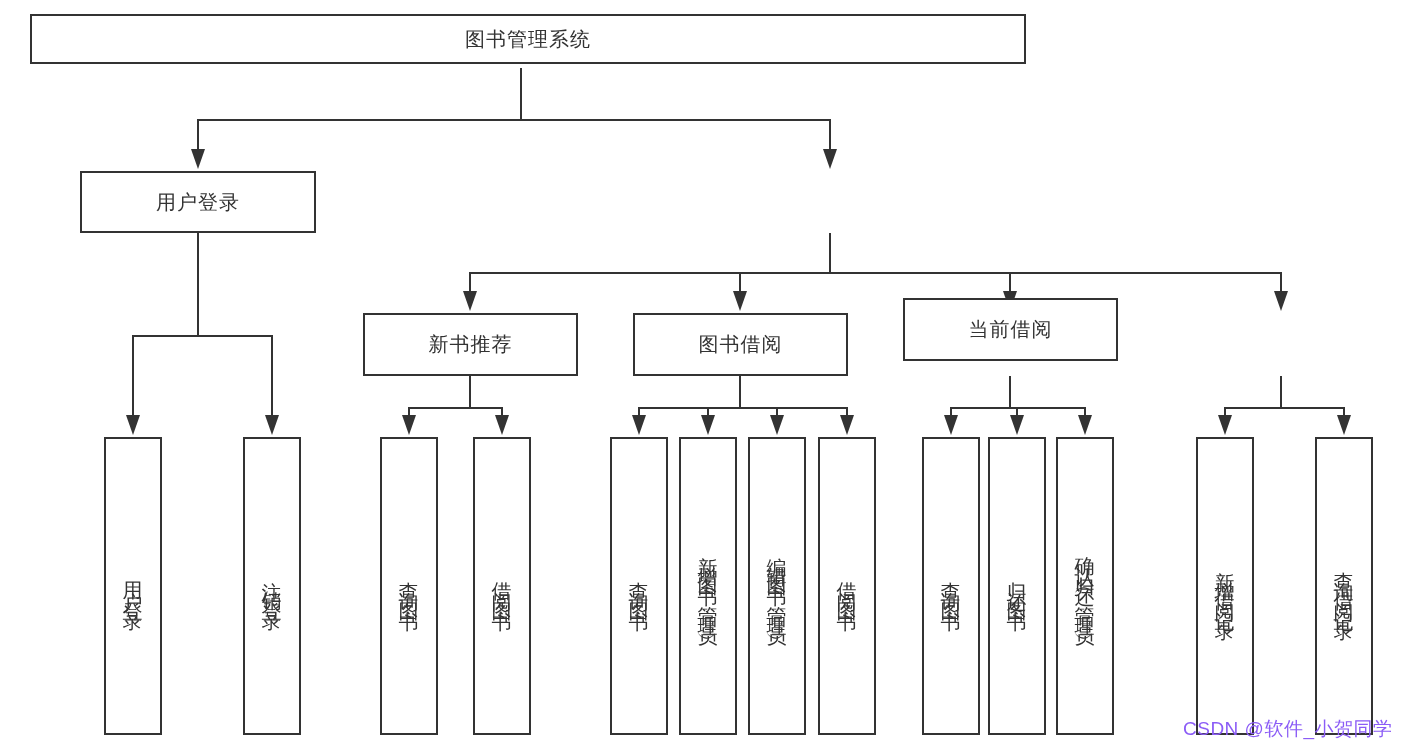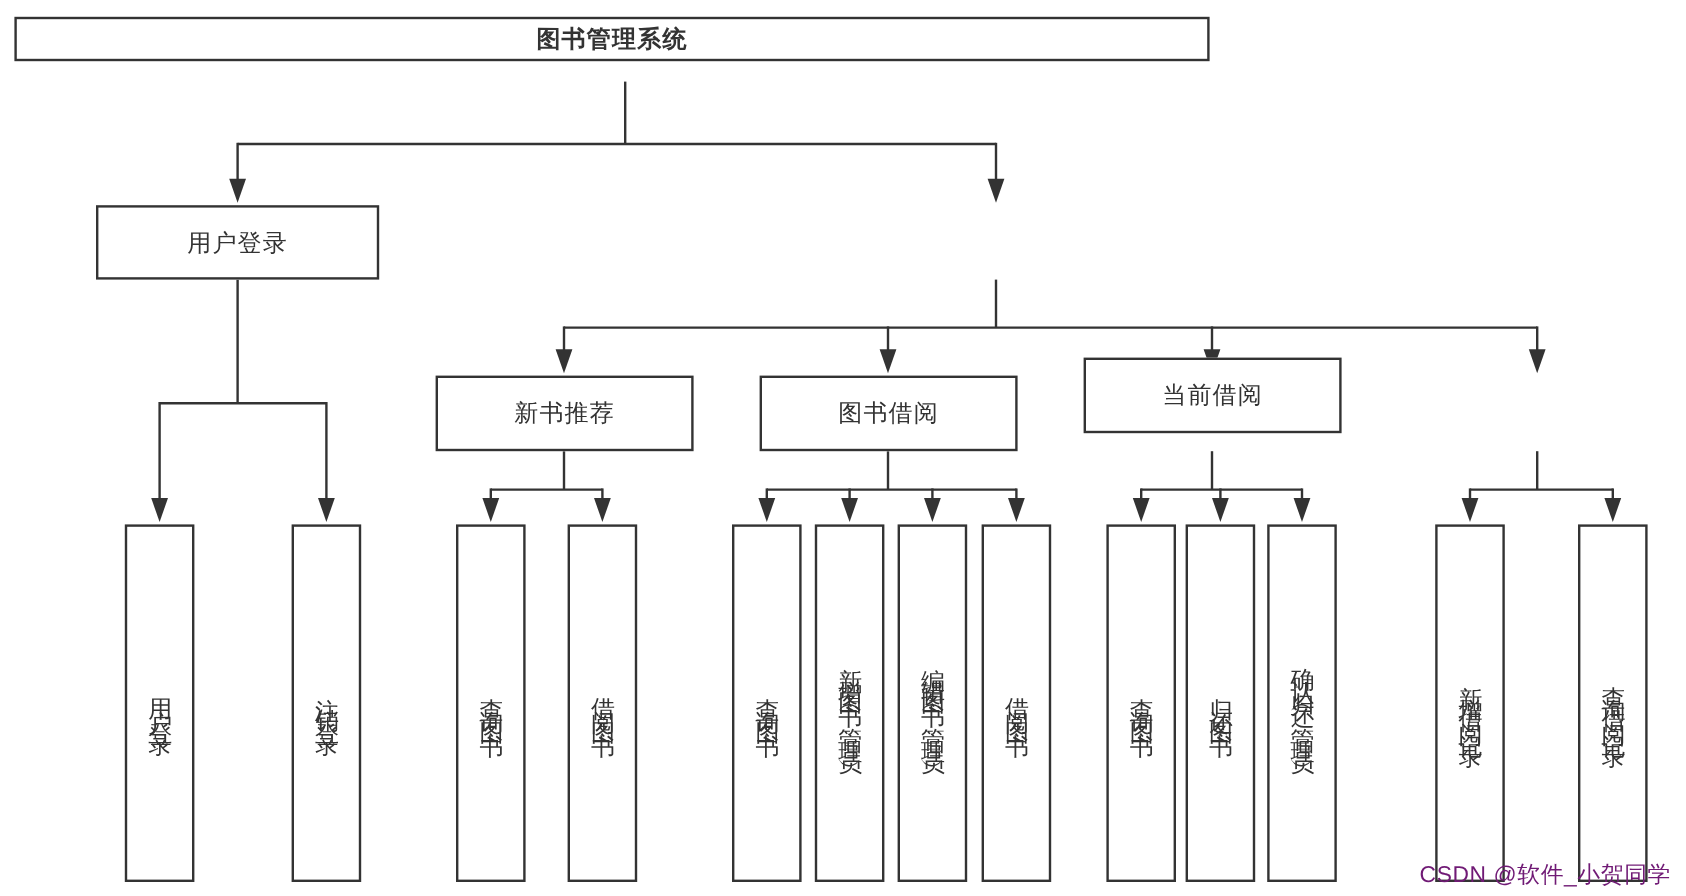--- a/index.html
+++ b/index.html
@@ -37,21 +37,21 @@
   }
   .leaf {
     writing-mode: vertical-rl;
     text-orientation: mixed;
     letter-spacing: 10px;
     line-height: 1;
     font-size: 20px;
     padding: 6px 0;
   }
   
-  .n-root  { left: 12px;  top: 14px;  width: 996px; height: 37px; font-weight: bold; }
+  .n-root  { left: 30px;  top: 14px;  width: 996px; height: 50px; }
   .n-l2a   { left: 80px;  top: 171px; width: 236px; height: 62px; }
   .n-l2b   { left: 712px; top: 171px; width: 235px; height: 62px; }
   .n-l3a   { left: 363px; top: 313px; width: 215px; height: 63px; }
   .n-l3b   { left: 633px; top: 313px; width: 215px; height: 63px; }
   .n-l3c   { left: 903px; top: 298px; width: 215px; height: 63px; }
   .n-l3d   { left: 1173px;top: 313px; width: 215px; height: 63px; }
   .lf      { top: 437px; width: 58px; height: 298px; }
   .lf0  { left: 104px; }
   .lf1  { left: 243px; }
   .lf2  { left: 380px; }
@@ -63,21 +63,21 @@
   .lf8  { left: 922px; }
   .lf9  { left: 988px; }
   .lf10 { left: 1056px; }
   .lf11 { left: 1196px; }
   .lf12 { left: 1315px; }
   .watermark {
     position: absolute;
     left: 1183px;
     top: 716px;
     z-index: 5;
-    color: #701a75;
+    color: #8b5cf6;
     font-size: 19px;
     letter-spacing: 0.5px;
     white-space: nowrap;
   }
   .wires line, .wires path {
     stroke: #333333;
     stroke-width: 2;
     fill: none;
   }
   .wires polygon {

